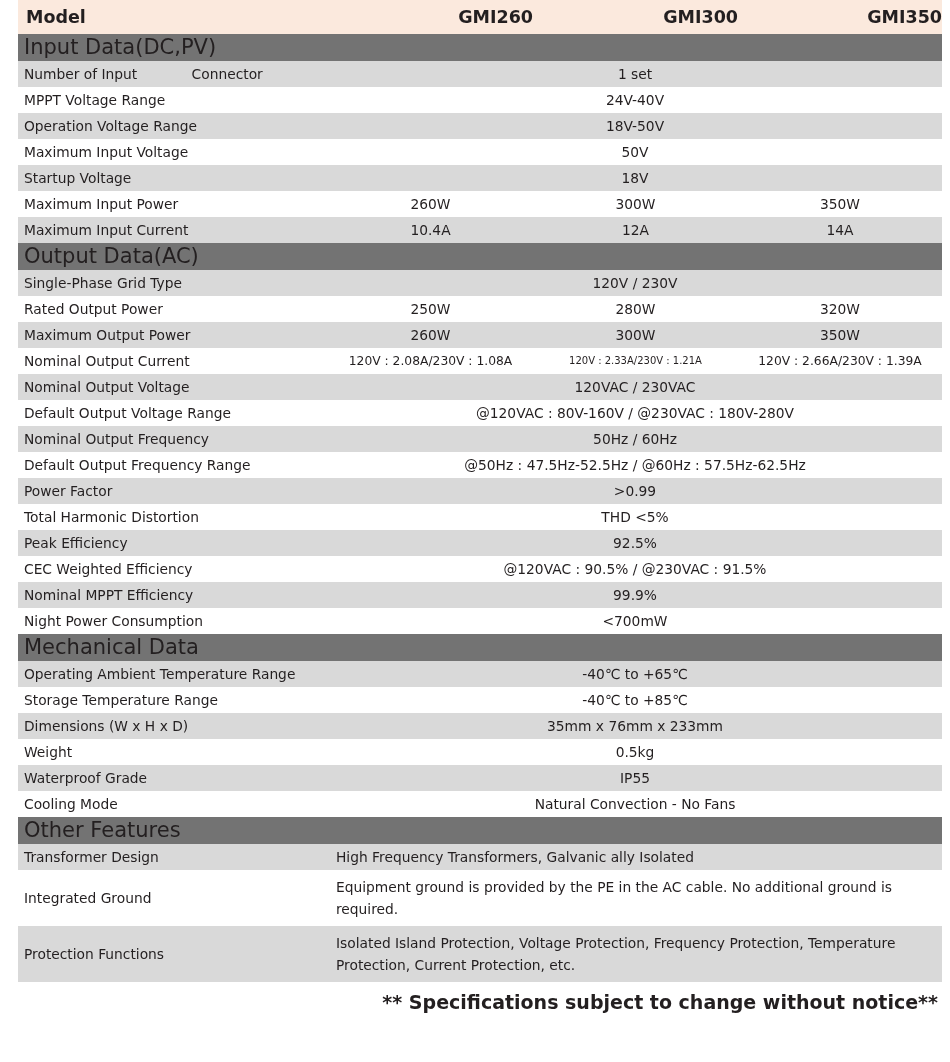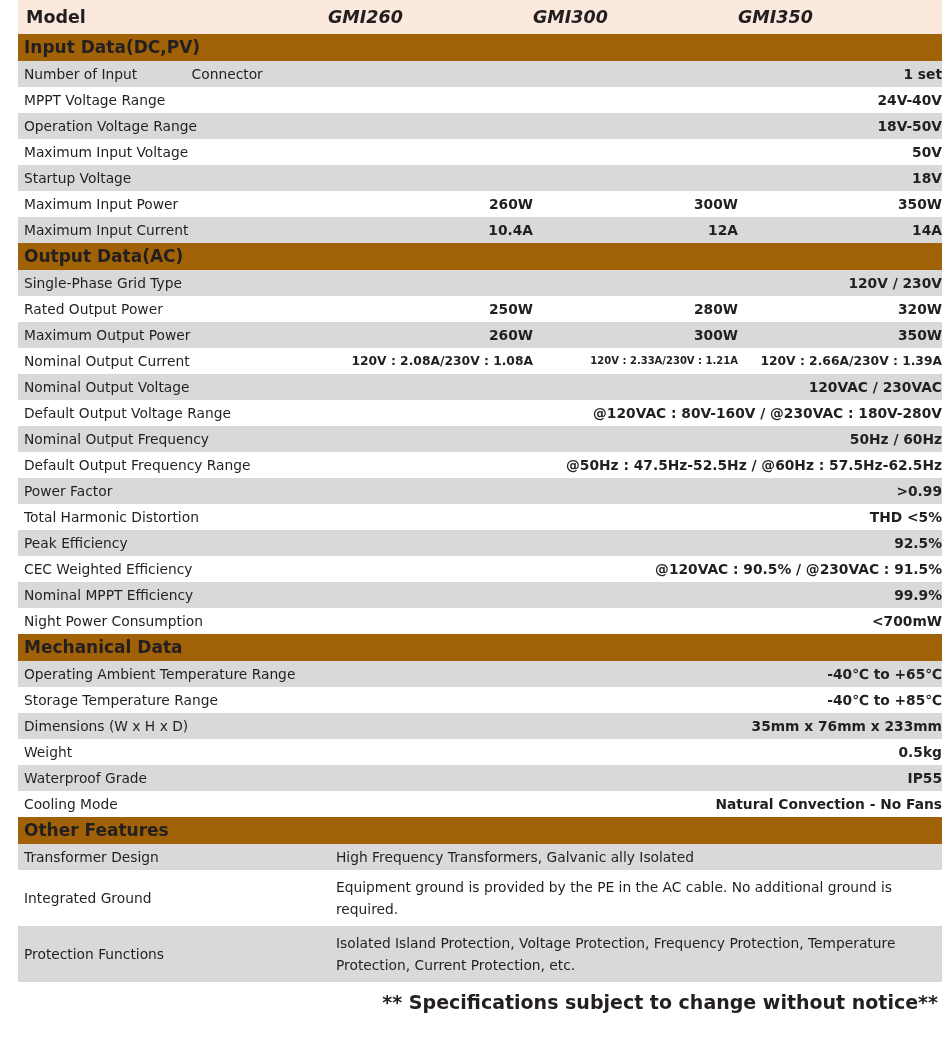--- a/index.html
+++ b/index.html
@@ -39,45 +39,43 @@
     font-size: 17.5px;
     font-weight: bold;
     height: 34px;
     line-height: 34px;
   }
   tr.header-row td.lbl {
     padding-left: 8px;
     text-align: left;
   }
   tr.header-row td.val {
-    text-align: left;
-    font-style: italic;
+    text-align: right;
   }
 
   tr.section td {
-    background: #a16207;
-    font-size: 17px;
-    font-weight: bold;
+    background: #737373;
+    font-size: 21px;
+    font-weight: normal;
     height: 27px;
     line-height: 27px;
     padding-left: 6px;
   }
 
   tr.data td {
     font-size: 13.8px;
     height: 26px;
     line-height: 26px;
   }
   tr.data td.lbl {
     padding-left: 6px;
     text-align: left;
   }
   tr.data td.val {
-    text-align: right;
-    font-weight: bold;
+    text-align: center;
   }
   tr.data.shade td { background: #d9d9d9; }
   tr.data.plain td { background: #ffffff; }
 
   
   tr.data.tall td {
     height: 52px;
     line-height: 22px;
     padding-top: 2px;
     padding-bottom: 2px;

